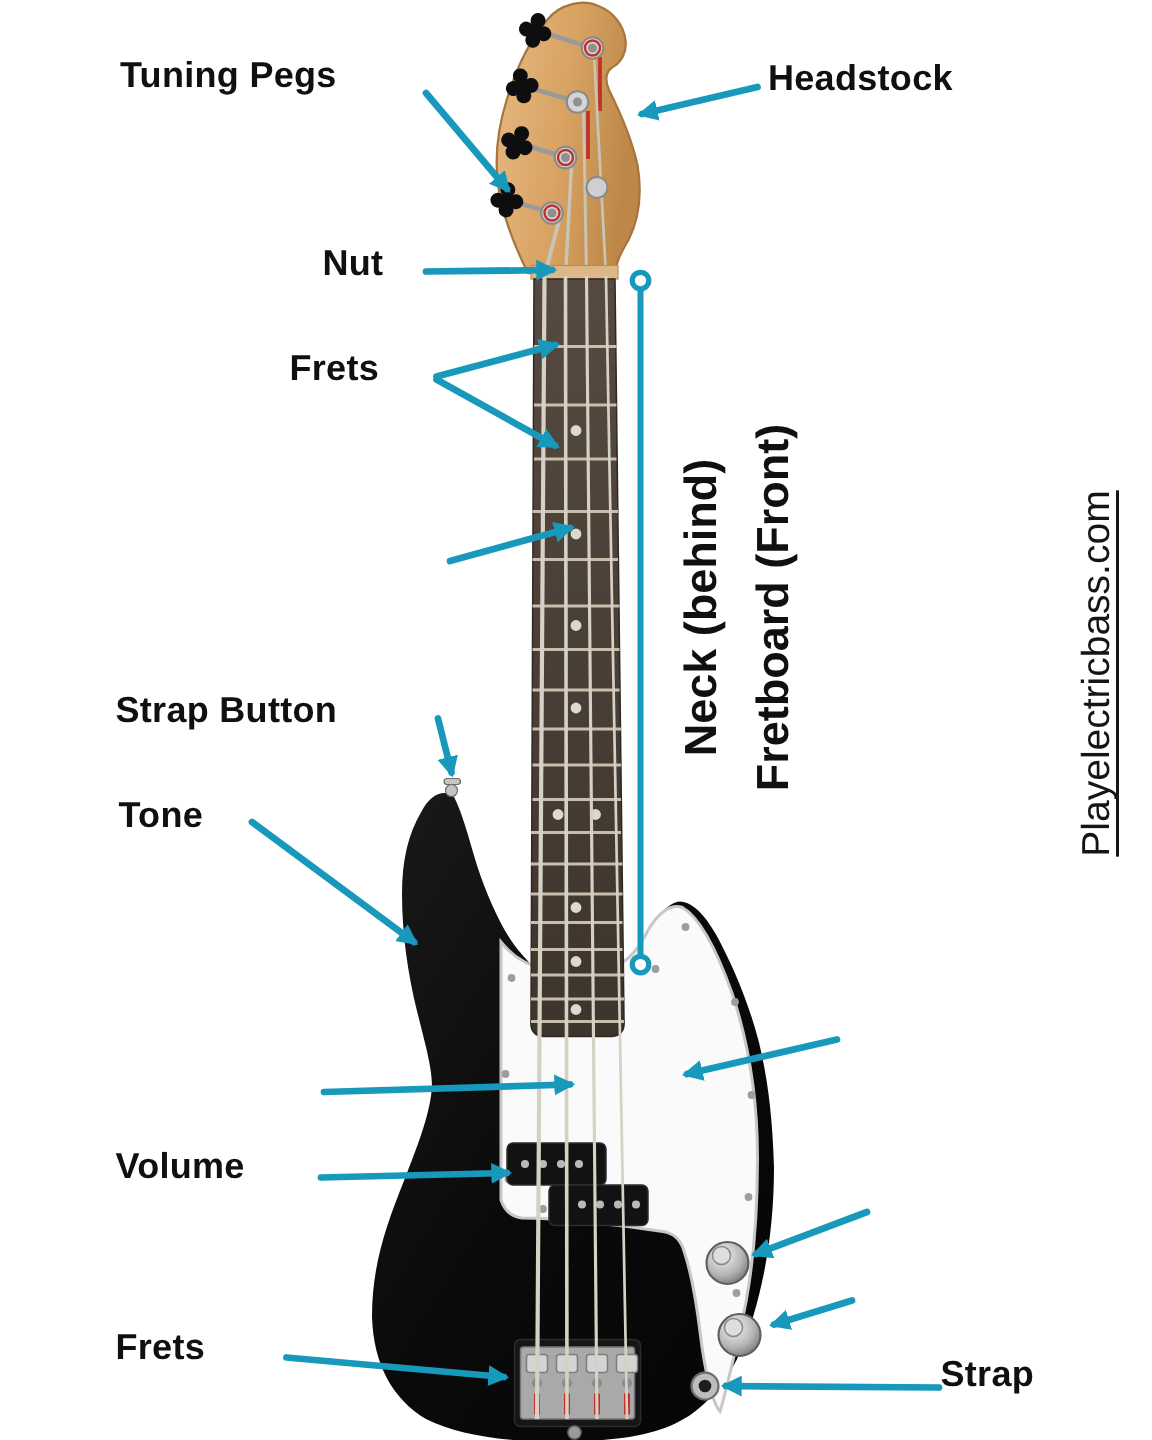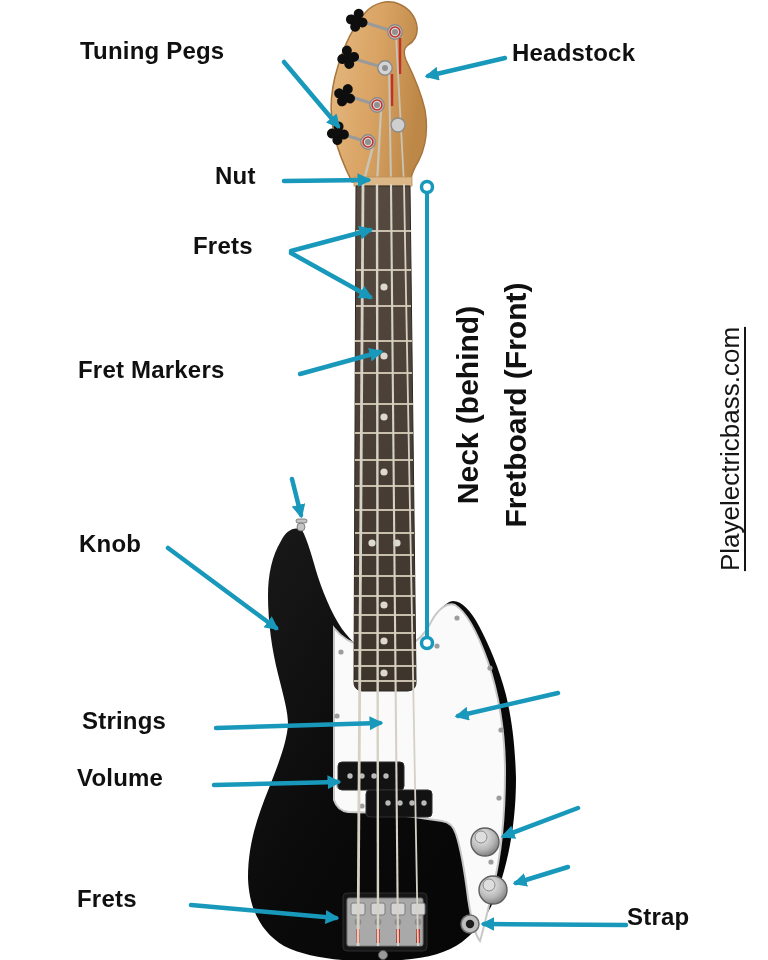--- a/index.html
+++ b/index.html
@@ -290,23 +290,22 @@
       <line x1="427" y1="194" x2="427" y2="636" stroke-width="4"></line>
       <circle cx="427" cy="187" r="5.5" fill="#ffffff" stroke-width="3.5"></circle>
       <circle cx="427" cy="643" r="5.5" fill="#ffffff" stroke-width="3.5"></circle>
     </g>
   </svg>
 
   <div class="lbl" style="left:80px;top:38px">Tuning Pegs</div>
   <div class="lbl" style="left:512px;top:40px">Headstock</div>
   <div class="lbl" style="left:215px;top:163px">Nut</div>
   <div class="lbl" style="left:193px;top:233px">Frets</div>
-  <div class="lbl" style="left:78px;top:357px">Fret Markers</div>
-  <div class="lbl" style="left:79px;top:531px">Knob</div>
-  <div class="lbl" style="left:82px;top:708px">Strings</div>
+  <div class="lbl" style="left:77px;top:461px">Strap Button</div>
+  <div class="lbl" style="left:79px;top:531px">Tone</div>
   <div class="lbl" style="left:77px;top:765px">Volume</div>
   <div class="lbl" style="left:77px;top:886px">Frets</div>
   <div class="lbl" style="left:627px;top:904px">Strap</div>
 
   <div class="vnote">
     <div>Neck (behind)</div>
     <div>Fretboard (Front)</div>
   </div>
 
   <div class="watermark">Playelectricbass.com</div>

